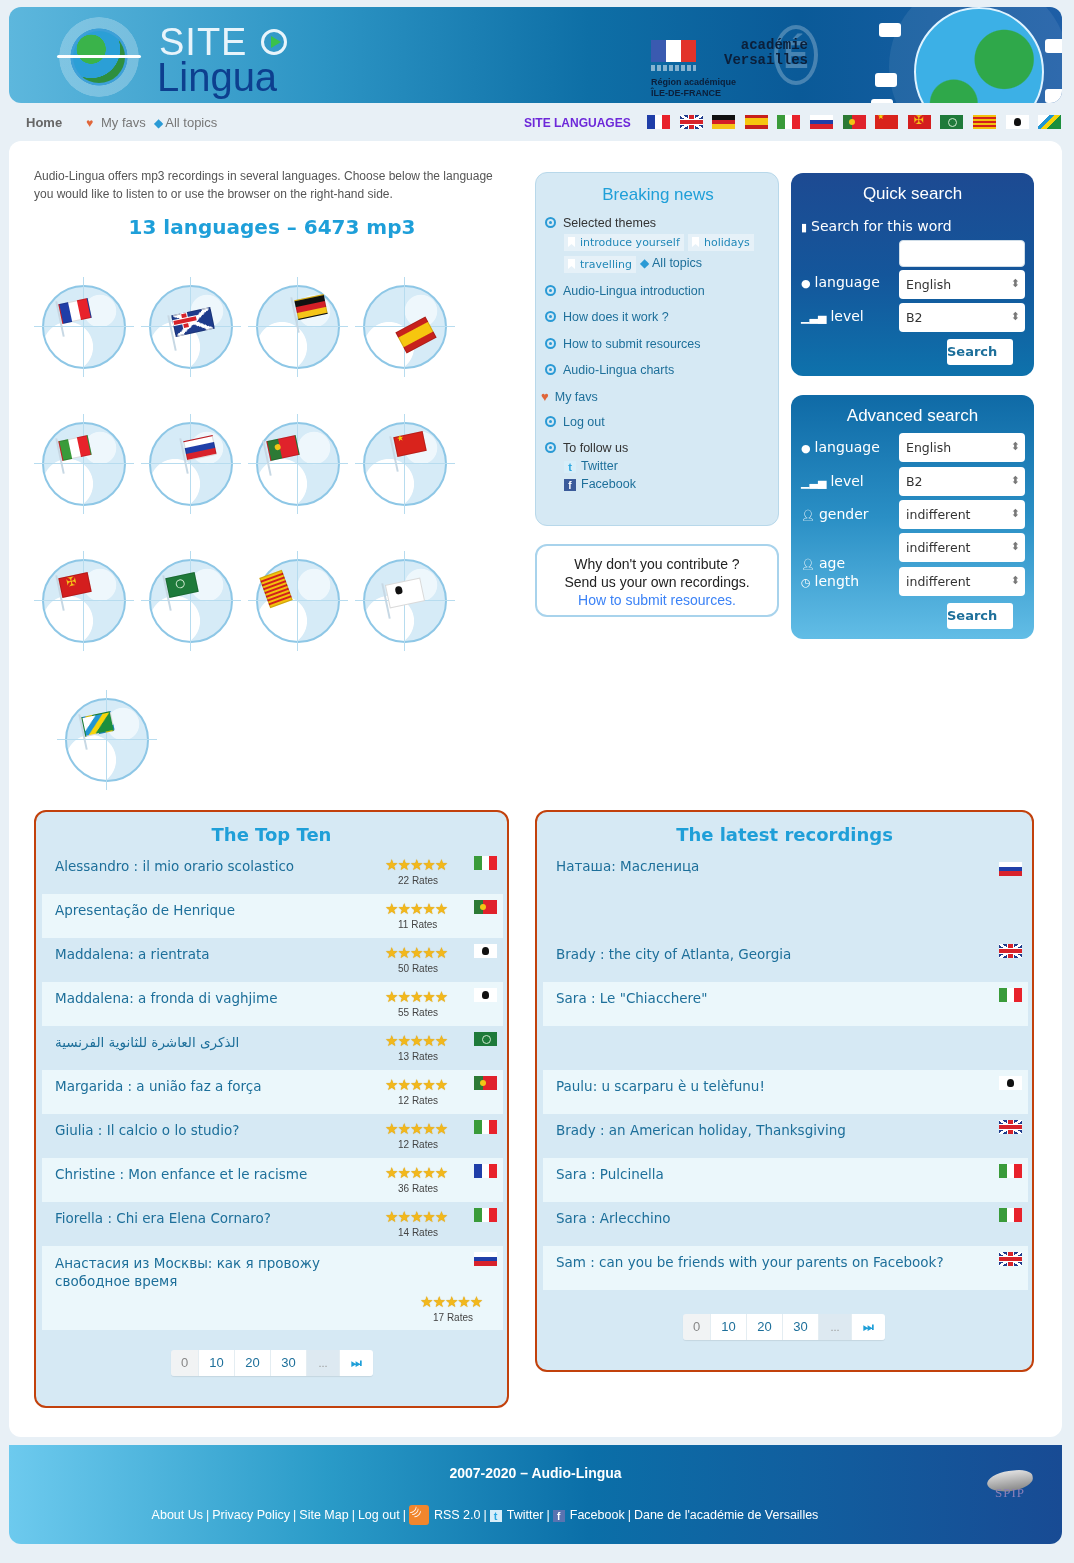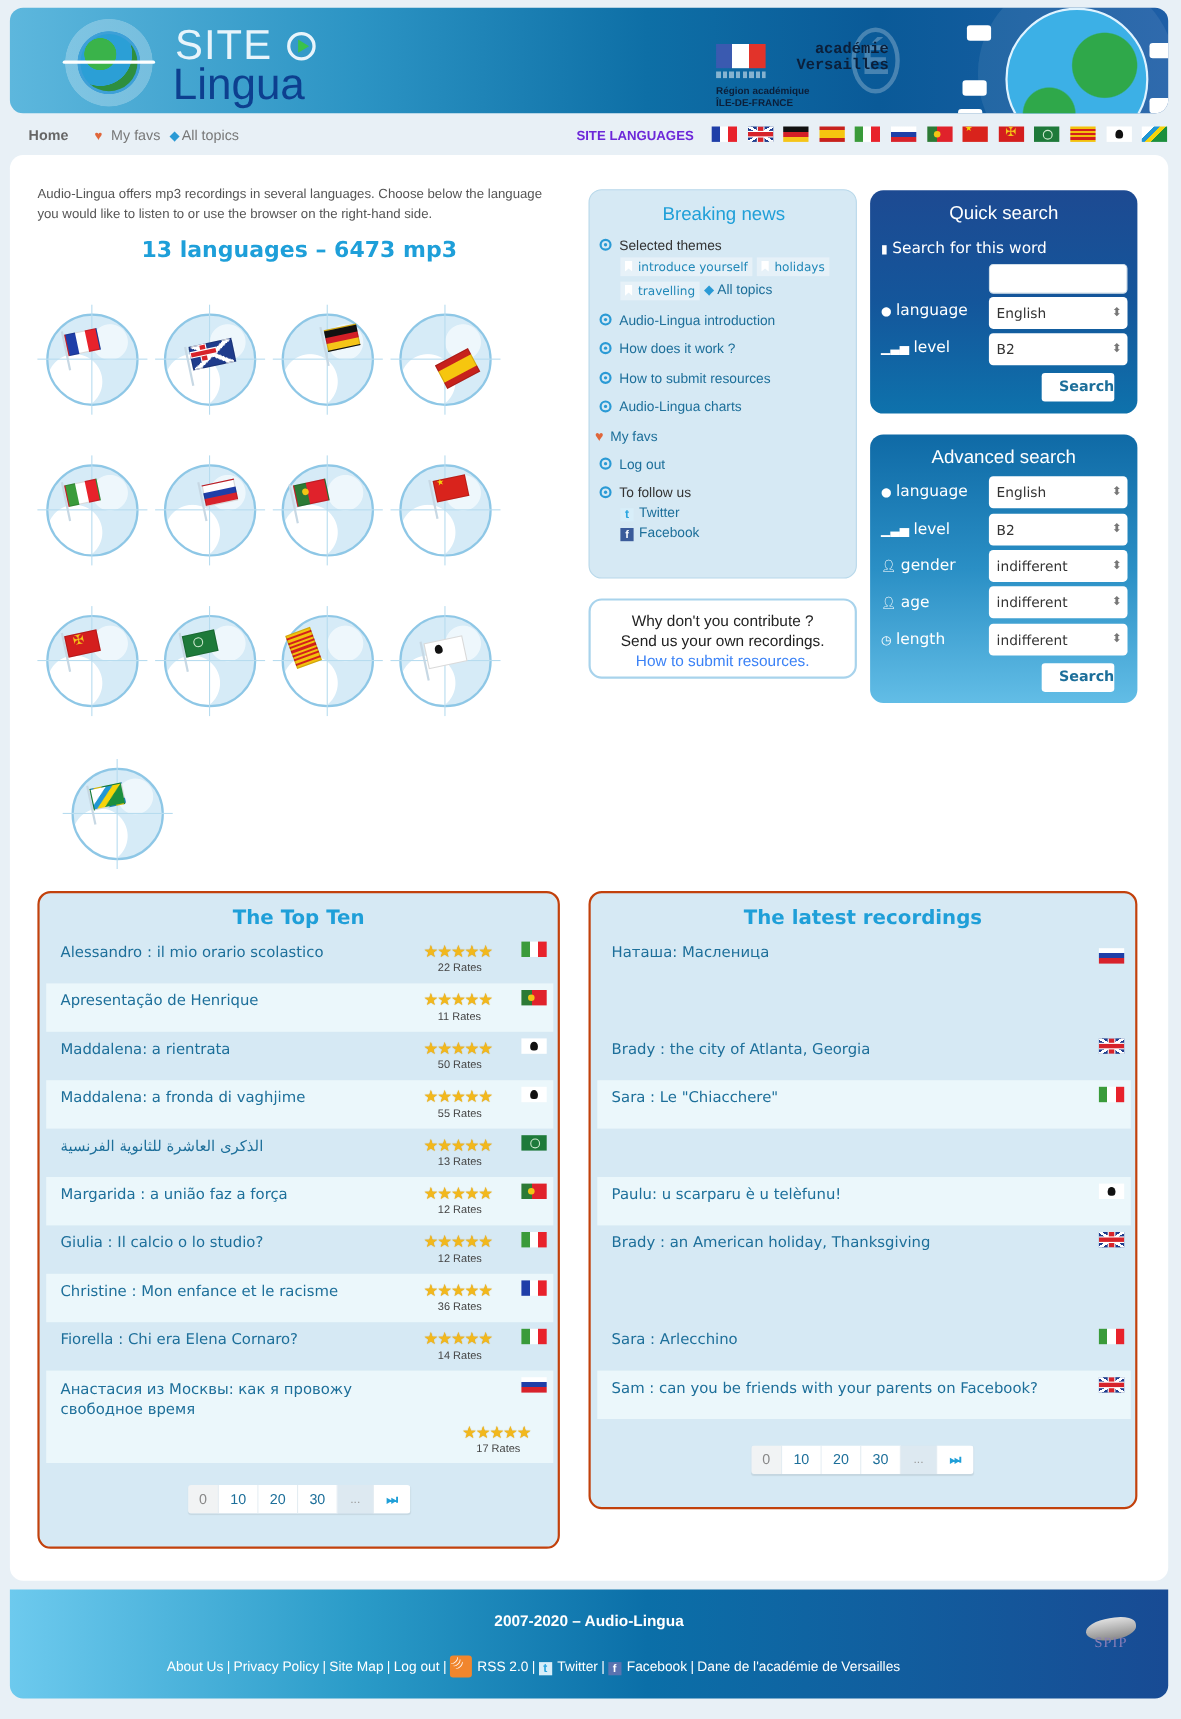--- a/index.html
+++ b/index.html
@@ -98,21 +98,21 @@
 
   
   .qsearch { position: absolute; left: 791px; top: 173px; width: 243px; height: 203px; border-radius: 12px; background: linear-gradient(180deg,#1d4a92 0%,#14569b 50%,#0e72ac 100%); }
   .asearch { position: absolute; left: 791px; top: 395px; width: 243px; height: 244px; border-radius: 12px; background: linear-gradient(180deg,#0f6aa6 0%,#2a8fc5 50%,#62bde6 100%); }
   .box-title { position: absolute; left: 0; width: 243px; text-align: center; font-size: 17px; color: #fff; }
   .s-label { position: absolute; left: 10px; font-size: 14px; color: #fff; font-family: "DejaVu Sans", sans-serif; }
   .s-label .ico { font-size: 11px; margin-right: 4px; }
   .s-input { position: absolute; left: 108px; width: 126px; height: 27px; background: #fff; border: 1px solid #cfdde8; border-radius: 4px; }
   .s-select { position: absolute; left: 108px; width: 126px; height: 29px; background: #fff; border-radius: 4px; font-size: 12.5px; color: #333; padding: 7px 0 0 7px; font-family: "DejaVu Sans", sans-serif; }
   .s-select::after { content: "⬍"; position: absolute; right: 5px; top: 7px; font-size: 11px; color: #777; }
-  .s-btn { position: absolute; left: 156px; width: 66px; height: 26px; background: #fff; border-radius: 3px; color: #1d6f9a; font-weight: bold; font-size: 13px; text-align: right; line-height: 26px; font-family: "DejaVu Sans", sans-serif; }
+  .s-btn { position: absolute; left: 156px; width: 66px; height: 26px; background: #fff; border-radius: 3px; color: #1d6f9a; font-weight: bold; font-size: 13px; text-align: left; line-height: 26px; font-family: "DejaVu Sans", sans-serif; }
 
   
   .panel { position: absolute; top: 810px; background: #d6e9f4; border: 2px solid #c2410c; border-radius: 12px; }
   .panel h2 { position: absolute; left: 0; top: 12px; width: 100%; text-align: center; font-size: 18px; font-weight: bold; color: #1f9fd8; font-family: "DejaVu Sans", sans-serif; }
   .row { position: absolute; left: 6px; height: 44px; }
   .row.alt { background: #ebf7fb; }
   .row .title { position: absolute; left: 13px; top: 8px; font-size: 13.5px; color: #1d6f9a; font-family: "DejaVu Sans", sans-serif; }
   .row .stars { position: absolute; top: 6px; font-size: 15px; color: #f2b81c; letter-spacing: -1px; text-shadow: 0 0 1px #c88a00; }
   .row .rates { position: absolute; top: 25px; font-size: 10px; color: #444; }
   .row .flag { position: absolute; top: 6px; width: 23px; height: 14px; }
@@ -327,21 +327,21 @@
 </div>
 
 <div class="asearch">
   <div class="box-title" style="top:11px">Advanced search</div>
   <div class="s-label" style="top:44px"><span class="ico">●</span><span>language</span></div>
   <div class="s-select" style="top:38px">English</div>
   <div class="s-label" style="top:78px"><span class="ico">▁▃▅</span><span>level</span></div>
   <div class="s-select" style="top:72px">B2</div>
   <div class="s-label" style="top:111px"><span class="ico">👤︎</span><span>gender</span></div>
   <div class="s-select" style="top:105px">indifferent</div>
-  <div class="s-label" style="top:145px"><span class="ico">👤︎</span><span>age</span></div>
+  <div class="s-label" style="top:160px"><span class="ico">👤︎</span><span>age</span></div>
   <div class="s-select" style="top:138px">indifferent</div>
   <div class="s-label" style="top:178px"><span class="ico">◷</span><span>length</span></div>
   <div class="s-select" style="top:172px">indifferent</div>
   <div class="s-btn" style="top:208px">Search</div>
 </div>
 
 <div class="panel" style="left:34px;width:475px;height:598px">
   <h2>The Top Ten</h2>
 
   <div class="row" style="top:38px;width:461px">
@@ -431,20 +431,24 @@
     <span class="flag f-it" style="left:456px"></span>
   </div>
   <div class="row alt" style="top:258px;width:485px">
     <a class="title">Paulu: u scarparu è u telèfunu!</a>
     <span class="flag f-co" style="left:456px"></span>
   </div>
   <div class="row" style="top:302px;width:485px">
     <a class="title">Brady : an American holiday, Thanksgiving</a>
     <span class="flag f-gb" style="left:456px"></span>
   </div>
+  <div class="row alt" style="top:346px;width:485px">
+    <a class="title">Sara : Pulcinella</a>
+    <span class="flag f-it" style="left:456px"></span>
+  </div>
   <div class="row" style="top:390px;width:485px">
     <a class="title">Sara : Arlecchino</a>
     <span class="flag f-it" style="left:456px"></span>
   </div>
   <div class="row alt" style="top:434px;width:485px">
     <a class="title">Sam : can you be friends with your parents on Facebook?</a>
     <span class="flag f-gb" style="left:456px"></span>
   </div>
 
   <div class="pager" style="left:146px;top:502px">

